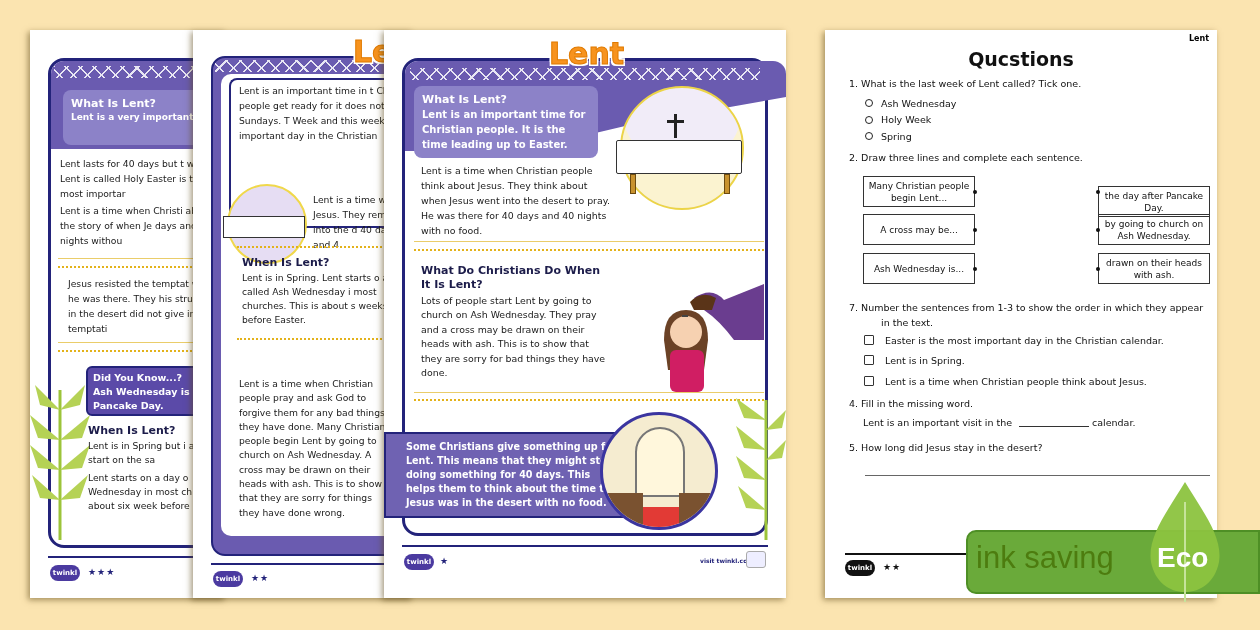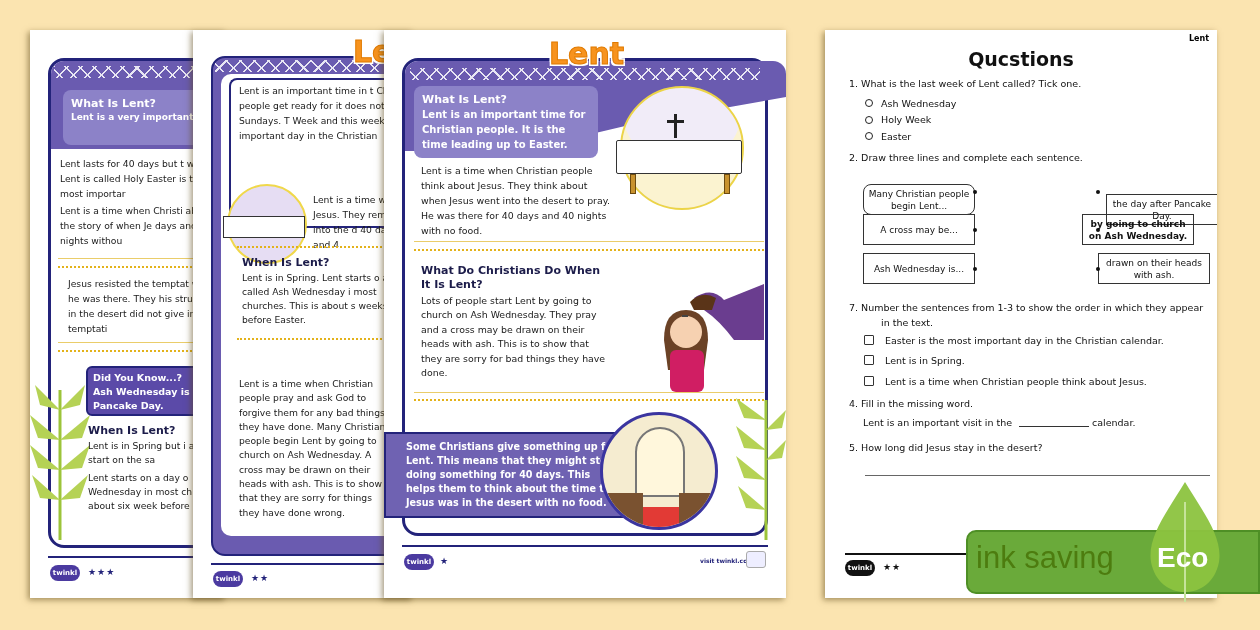--- a/index.html
+++ b/index.html
@@ -169,33 +169,33 @@
 
 <div class="sheet s4">
   <div style="position:absolute; right:8px; top:4px; font-size:8px; font-weight:bold;">Lent</div>
   <div class="q-title">Qucstions</div>
   <div class="qtext" style="left:24px; top:47px;">1.  What is the last week of Lent called? Tick one.</div>
   <div class="radio" style="left:40px; top:69px;"></div>
   <div class="qtext" style="left:56px; top:67px;">Ash Wednesday</div>
   <div class="radio" style="left:40px; top:86px;"></div>
   <div class="qtext" style="left:56px; top:83px;">Holy Week</div>
   <div class="radio" style="left:40px; top:102px;"></div>
-  <div class="qtext" style="left:56px; top:100px;">Easter</div>
+  <div class="qtext" style="left:56px; top:100px;">Spring</div>
   <div class="qtext" style="left:24px; top:121px;">2.  Draw three lines and complete each sentence.</div>
 
-  <div class="mbox" style="left:38px; top:154px;border-radius:8px;">Many Christian people begin Lent...</div>
+  <div class="mbox" style="left:38px; top:146px;">Many Christian people begin Lent...</div>
   <div class="dot" style="left:148px; top:160px;"></div>
   <div class="mbox" style="left:38px; top:184px;">A cross may be...</div>
   <div class="dot" style="left:148px; top:198px;"></div>
   <div class="mbox" style="left:38px; top:223px;">Ash Wednesday is...</div>
   <div class="dot" style="left:148px; top:237px;"></div>
 
-  <div class="mbox" style="left:273px; top:164px;margin-left:8px;">the day after Pancake Day.</div>
+  <div class="mbox" style="left:273px; top:156px;">the day after Pancake Day.</div>
   <div class="dot" style="left:271px; top:160px;"></div>
-  <div class="mbox" style="left:257px; top:184px;font-weight:bold;">by going to church on Ash Wednesday.</div>
+  <div class="mbox" style="left:273px; top:184px;">by going to church on Ash Wednesday.</div>
   <div class="dot" style="left:271px; top:198px;"></div>
   <div class="mbox" style="left:273px; top:223px;">drawn on their heads with ash.</div>
   <div class="dot" style="left:271px; top:237px;"></div>
 
   <div class="qtext" style="left:24px; top:271px;">7.  Number the sentences from 1-3 to show the order in which they appear</div>
   <div class="qtext" style="left:56px; top:286px;">in the text.</div>
   <div class="chk" style="left:39px; top:305px;"></div>
   <div class="qtext" style="left:60px; top:304px;">Easter is the most important day in the Christian calendar.</div>
   <div class="chk" style="left:39px; top:325px;"></div>
   <div class="qtext" style="left:60px; top:324px;">Lent is in Spring.</div>

